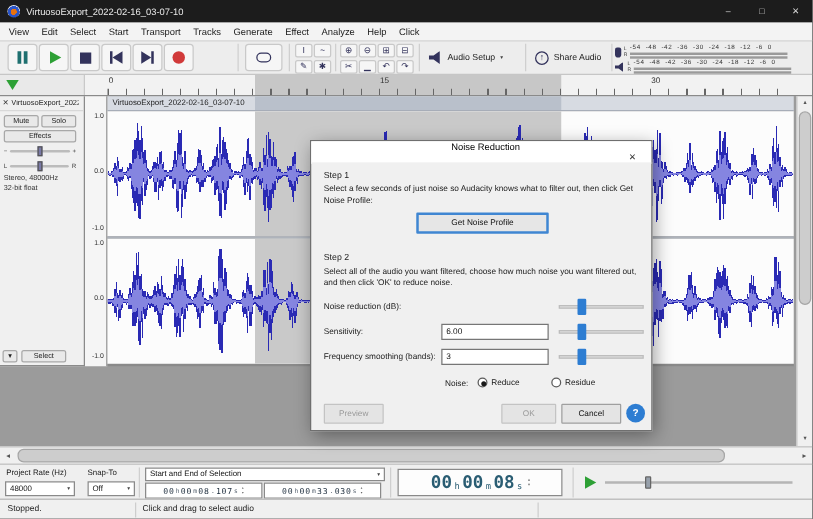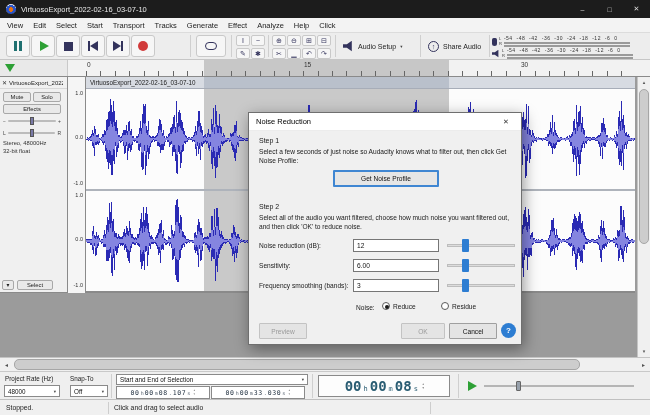--- a/index.html
+++ b/index.html
@@ -110,21 +110,21 @@
   .ps-track{position:absolute;top:4px;left:0;width:150px;height:2px;background:#b5b5b5;}
   .ps-thumb{position:absolute;left:32px;top:0;width:5px;height:10px;background:#97a0ab;border:1px solid #666;border-radius:1px;}
 
   
   .statusbar{position:absolute;left:0;top:399px;width:650px;height:16px;background:#f0f0f0;border-top:1px solid #c0c0c0;font-size:6.8px;color:#222;}
   .sb-text{position:absolute;top:4px;}
   .sbsep{position:absolute;top:2px;height:12px;width:1px;background:#cdcdcd;}
 
   
   .dialog{position:absolute;left:248px;top:112px;width:274px;height:233px;background:#f0f0f0;border:1px solid #6f6f6f;box-shadow:2px 4px 14px rgba(0,0,0,.4);z-index:20;}
-  .dlg-titlebar{height:18px;background:#fff;display:flex;align-items:center;padding-left:7px;border-bottom:1px solid #ececec;}
+  .dlg-titlebar{height:18px;background:#fff;display:flex;align-items:center;padding-left:7px;border-bottom:1px solid #ececec;flex-direction:column;}
   .dlg-title{font-size:7.5px;color:#000;}
   .dlg-close{margin-left:auto;width:30px;height:18px;display:flex;align-items:center;justify-content:center;font-size:7px;color:#333;}
   .dlg-h{position:absolute;left:10px;font-size:7px;color:#1a1a1a;}
   .dlg-text{position:absolute;left:10px;width:256px;font-size:6.6px;line-height:9px;color:#1a1a1a;}
   .gnp{position:absolute;left:84px;top:57px;width:106px;height:17px;background:#e6e6e6;border:2px solid #3f86d2;border-radius:1px;font-size:6.6px;color:#111;display:flex;align-items:center;justify-content:center;}
   .frow-label{position:absolute;left:10px;font-size:6.6px;color:#1a1a1a;}
   .finput{position:absolute;left:104px;width:86px;height:13px;background:#fff;border:1px solid #767676;font-size:6.6px;color:#111;padding-left:3px;font-family:"Liberation Sans","DejaVu Sans",sans-serif;}
   .fslider{position:absolute;left:198px;width:68px;height:13px;}
   .fs-track{position:absolute;top:5px;left:0;width:68px;height:3px;background:#dcdcdc;border:1px solid #bdbdbd;}
   .fs-thumb{position:absolute;top:0;width:7px;height:13px;background:#2d7dd2;border-radius:1px;}
@@ -420,21 +420,20 @@
           <span>✕</span>
         </div>
     </div>
     <div class="dlg-h" style="top:24px">Step 1</div>
     <div class="dlg-text" style="top:34px">Select a few seconds of just noise so Audacity knows what to filter out, then click Get Noise Profile:</div>
     <div class="gnp">Get Noise Profile</div>
     <div class="dlg-h" style="top:90px">Step 2</div>
     <div class="dlg-text" style="top:100px">Select all of the audio you want filtered, choose how much noise you want filtered out, and then click 'OK' to reduce noise.</div>
 
     <div class="frow-label" style="top:129px">Noise reduction (dB):</div>
-    <input class="finput" style="top: 126px;" value="12">
     <div class="fslider" style="top:126px">
       <div class="fs-track"></div>
       <div class="fs-thumb" style="left: 15.25px;"></div>
     </div>
 
     <div class="frow-label" style="top:149px">Sensitivity:</div>
     <input class="finput" style="top: 146px;" value="6.00">
     <div class="fslider" style="top:146px">
       <div class="fs-track"></div>
       <div class="fs-thumb" style="left: 15.25px;"></div>

